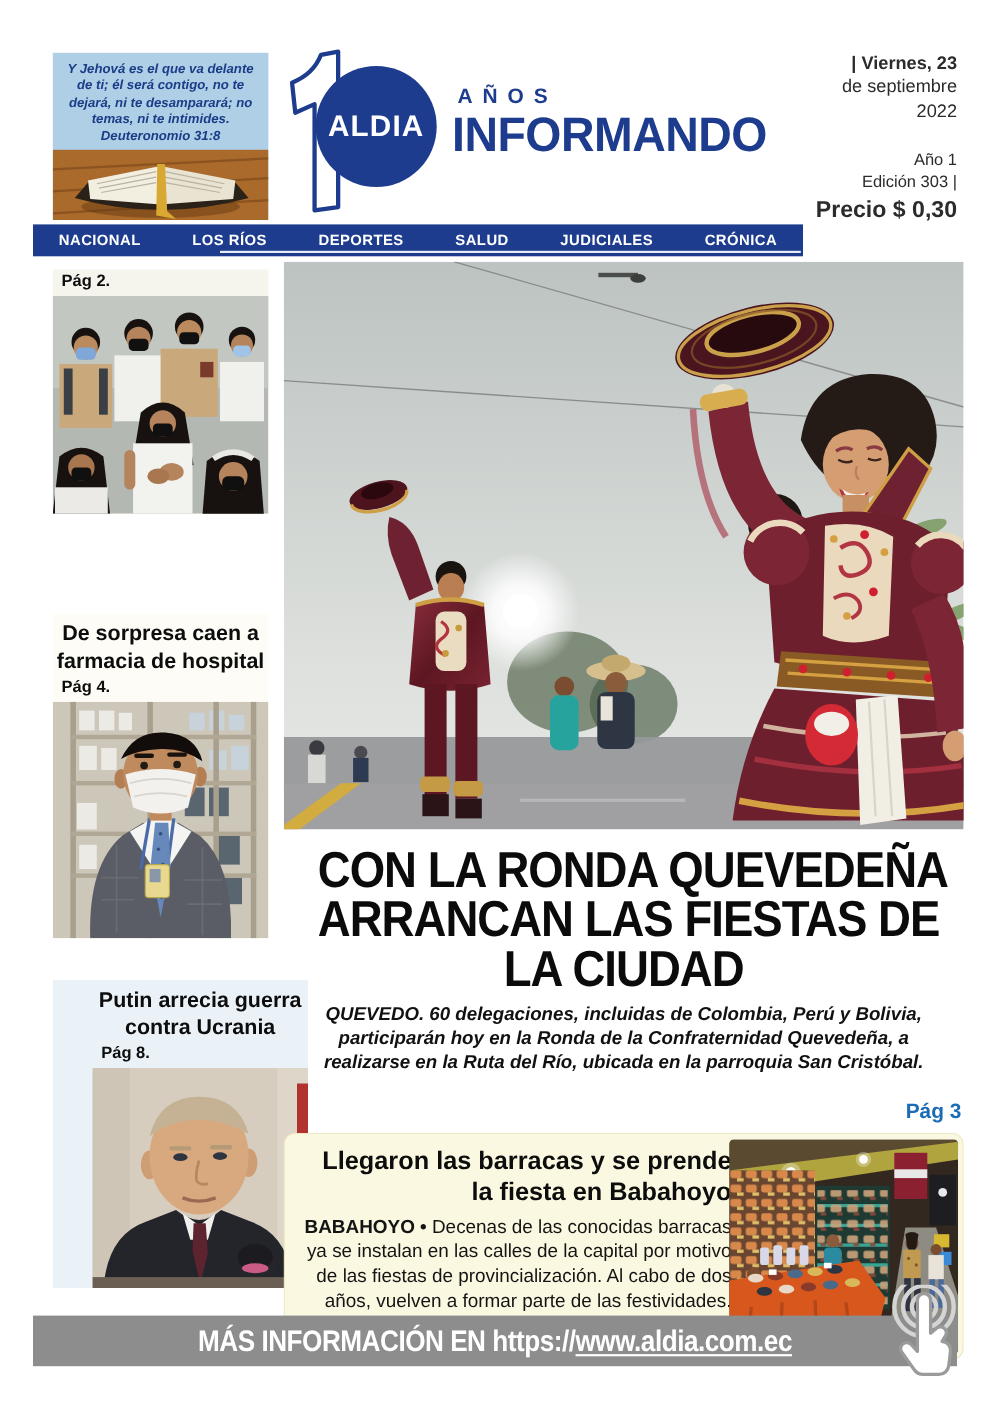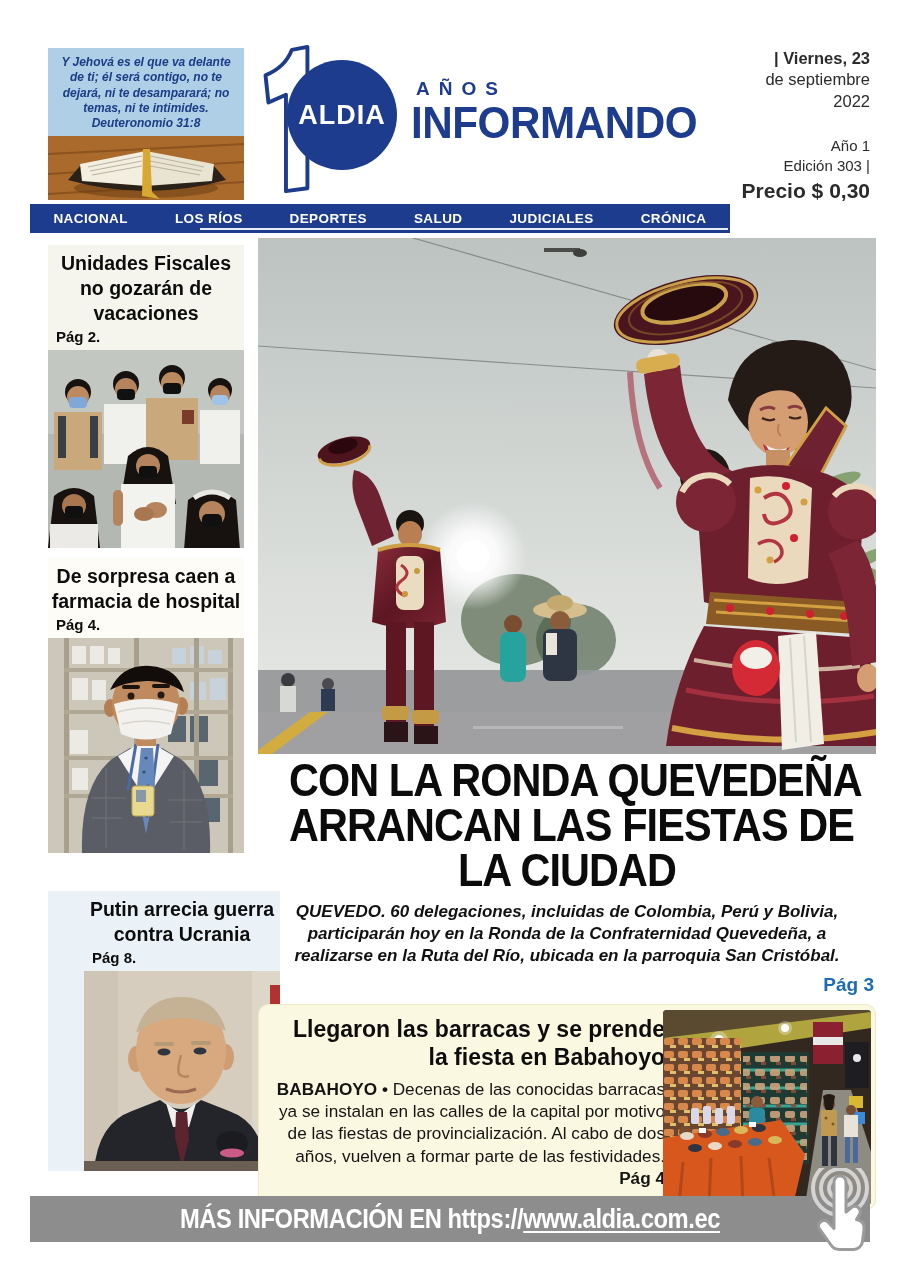--- a/index.html
+++ b/index.html
@@ -34,26 +34,26 @@
   .story .s-head{margin:0;padding:6px 2px 0;font-size:19.5px;font-weight:700;line-height:1.28;
                  text-align:center;color:#0d0d0d;}
   .story .s-page{text-align:left;font-weight:700;font-size:15px;padding:2px 8px 5px;color:#0d0d0d;}
   .story svg{display:block;width:196px;}
   #story1{top:0;background:#f5f5ee;}
   #story2{top:313px;background:#fdfcf6;}
   #story3{top:646px;background:#eaf2f7;padding-left:36px;}
   
   .main{position:absolute;left:258px;top:238px;width:618px;}
   .main-photo{display:block;width:618px;height:516px;}
-  .headline{margin-top:4px;}
+  .headline{margin-top:14px;}
   .headline div{font-size:46px;font-weight:800;line-height:.98;letter-spacing:-1px;color:#0b0b0b;
                 text-align:center;transform:scaleX(.9);transform-origin:center;white-space:nowrap;}
   .deck{width:600px;margin:8px auto 0;font-size:17px;font-weight:700;line-height:1.3;
         text-align:center;color:#111;font-style:italic;}
-  .pag3{text-align:right;font-size:19px;font-weight:700;color:#1b6cb5;margin-top:6px;padding-right:2px;}
+  .pag3{text-align:right;font-size:19px;font-weight:700;color:#1b6cb5;margin-top:22px;padding-right:2px;}
   .yellow-box{position:relative;margin-top:8px;width:618px;height:206px;background:#fbf8e1;
               border:1px solid #eee8c6;border-radius:10px;box-sizing:border-box;}
   .yb-text{position:absolute;left:14px;top:10px;width:392px;}
   .yb-head{font-size:23px;font-weight:700;line-height:1.24;text-align:right;color:#0d0d0d;}
   .yb-body{margin-top:6px;font-size:17.2px;line-height:1.3;text-align:right;color:#141414;}
   .yb-body .lead,.yb-body .pg{font-weight:700;}
   .yb-photo{position:absolute;right:4px;top:5px;width:208px;height:195px;border-radius:4px;}
   
   .footer-bar{position:absolute;left:30px;top:1196px;width:840px;height:46px;background:#8d8d8d;}
   .footer-text{height:46px;line-height:46px;text-align:center;color:#fff;font-weight:800;font-size:27px;
@@ -109,21 +109,20 @@
     <span>DEPORTES</span>
     <span>SALUD</span>
     <span>JUDICIALES</span>
     <span>CRÓNICA</span>
     <i class="underline"></i>
   </div>
 
   <div class="sidebar">
 
     <div class="story" id="story1">
-      <p class="s-head">Unidades Fiscales no gozarán de vacaciones</p>
       <div class="s-page">Pág 2.</div>
       <svg viewBox="0 0 196 198" height="198" preserveAspectRatio="none">
         <rect width="196" height="198" fill="#b3b8b2"></rect>
           <rect width="196" height="84" fill="#c3c7c1"></rect>
         <g>
           <g transform="translate(30,66)">
               <circle cx="0" cy="-24" r="13" fill="#17120f"></circle>
               <circle cx="0" cy="-19" r="11" fill="#bb8a5e"></circle>
               <rect x="-9" y="-19" width="18" height="11" rx="4" fill="#7fa8d8"></rect>
               <rect x="-24" y="-4" width="48" height="58" fill="#c9a97b"></rect>

